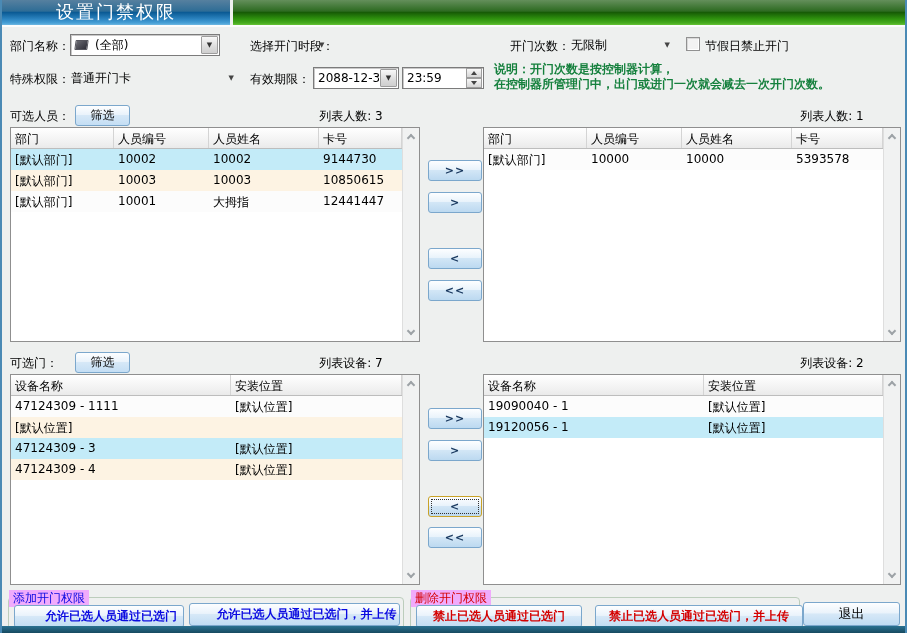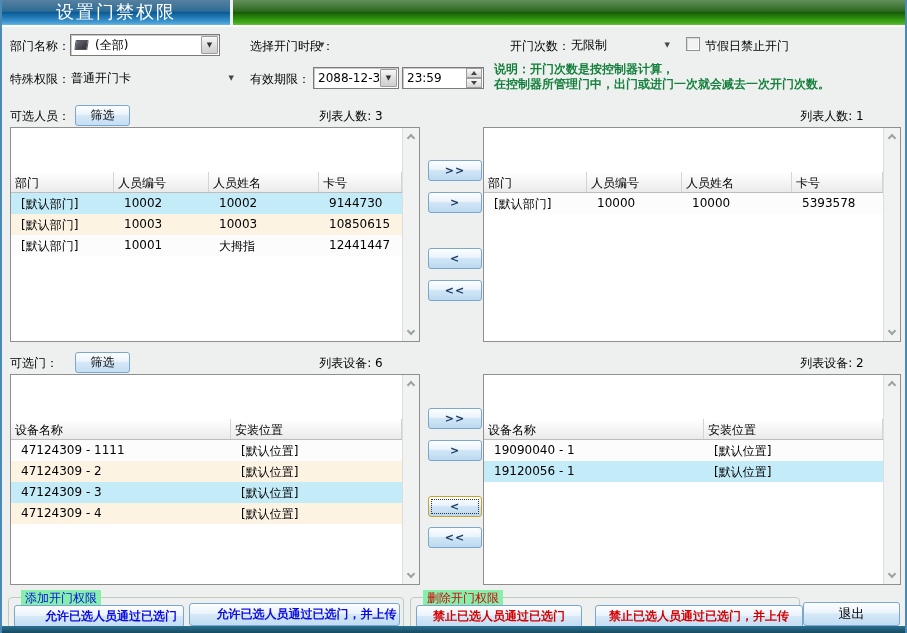--- a/index.html
+++ b/index.html
@@ -81,29 +81,29 @@
   
   .btn-small {
     position:absolute; height:21px; text-align:center;
     border:1px solid #7ba7cc; border-radius:3px;
     background:linear-gradient(180deg,#fdfeff 0%,#eaf3fb 45%,#d6e8f7 50%,#c4def4 100%);
     font-size:12px; line-height:19px; cursor:default;
   }
 
   
   .table { position:absolute; background:#fff; border:1px solid #8f8f8f; }
-  .cols { position:absolute; left:0; top:0; right:17px; bottom:0; overflow:hidden;margin-top:44px; }
+  .cols { position:absolute; left:0; top:0; right:17px; bottom:0; overflow:hidden; }
   .thead { display:flex; height:21px;
     background:linear-gradient(180deg,#ffffff,#f1f1f1 70%,#eaeaea);
     border-bottom:1px solid #bdbdbd; }
   .th { padding:3px 4px; border-right:1px solid #d4d4d4; overflow:hidden; white-space:nowrap; }
   .tr { display:flex; height:21px; background:#fcfcfc; }
   .tr.alt { background:#fdf3e3; }
   .tr.sel { background:#c3ebf8; }
-  .td { padding:3px 10px; overflow:hidden; white-space:nowrap; }
+  .td { padding:3px 4px; overflow:hidden; white-space:nowrap; }
   .pt-c1 { width:103px; } .pt-c2 { width:95px; } .pt-c3 { width:110px; } .pt-c4 { flex:1; }
   .dt-c1 { width:220px; } .dt-c2 { flex:1; }
 
   .vscroll {
     position:absolute; top:0; right:0; bottom:0; width:17px;
     background:#f1f2f2; border-left:1px solid #dedede;
   }
   .chev { position:absolute; left:5px; width:6px; height:6px;
     border-left:2px solid #9da2a6; border-top:2px solid #9da2a6; }
   .chev.up { top:7px; transform:rotate(45deg); }
@@ -115,21 +115,21 @@
     border:1px solid #7ba7cc; border-radius:3px;
     background:linear-gradient(180deg,#fdfeff 0%,#e9f3fb 45%,#d2e6f6 50%,#bcd9f0 100%);
     color:#17375e; font-weight:bold; font-size:11px; text-align:center; line-height:19px;
     letter-spacing:1px; cursor:default;
   }
   .btn-xfer.focused { border:1px solid #c9a227; outline:1px dotted #333; outline-offset:-4px; }
   .xfer-group { position:absolute; width:54px; }
 
   
   .groupbox { position:absolute; border:1px solid #bccdbc; border-radius:4px; }
-  .gb-label { position:absolute; top:-8px; left:12px; padding:0 4px; background:#86efac; font-size:12px; }
+  .gb-label { position:absolute; top:-8px; left:0; padding:0 4px; background:#f0abfc; font-size:12px; }
   .gb-label.blue { color:#0808e0; }
   .gb-label.red { color:#d40000; }
   .btn-action {
     position:absolute; top:13px; height:23px;
     border:1px solid #7ba7cc; border-radius:3px;
     background:linear-gradient(180deg,#fdfeff 0%,#eaf3fb 45%,#d6e8f7 50%,#c0dcf3 100%);
     text-align:center; line-height:21px; font-weight:bold; font-size:12px; cursor:default;
   }
   .btn-action.blue { color:#0a0ae0;padding-left:24px; }
   .btn-action.red { color:#d40000; }
@@ -264,35 +264,34 @@
 
   <div class="xfer-group" style="left:426px;top:0;">
     <div class="btn-xfer" style="top:160px;">&gt;&gt;</div>
     <div class="btn-xfer" style="top:192px;">&gt;</div>
     <div class="btn-xfer" style="top:248px;">&lt;</div>
     <div class="btn-xfer" style="top:280px;">&lt;&lt;</div>
   </div>
 
   <div class="lbl" style="left:8px;top:355px;">可选门：</div>
   <div class="btn-small" style="left:73px;top:352px;width:55px;">筛选</div>
-  <div class="count" style="left:280px;top:355px;width:138px;">列表设备: 6</div>
+  <div class="count" style="left:280px;top:355px;width:138px;">列表设备: 7</div>
   <div class="count" style="left:761px;top:355px;width:138px;">列表设备: 2</div>
 
   <div class="table" style="left:8px;top:374px;width:410px;height:211px;">
     <div class="cols">
       <div class="thead">
         <div class="th dt-c1">设备名称</div>
         <div class="th dt-c2">安装位置</div>
       </div>
       <div class="tr">
         <div class="td dt-c1">47124309 - 1111</div>
         <div class="td dt-c2">[默认位置]</div>
       </div>
       <div class="tr alt">
-        <div class="td dt-c1">47124309 - 2</div>
         <div class="td dt-c2">[默认位置]</div>
       </div>
       <div class="tr sel">
         <div class="td dt-c1">47124309 - 3</div>
         <div class="td dt-c2">[默认位置]</div>
       </div>
       <div class="tr alt">
         <div class="td dt-c1">47124309 - 4</div>
         <div class="td dt-c2">[默认位置]</div>
       </div>

